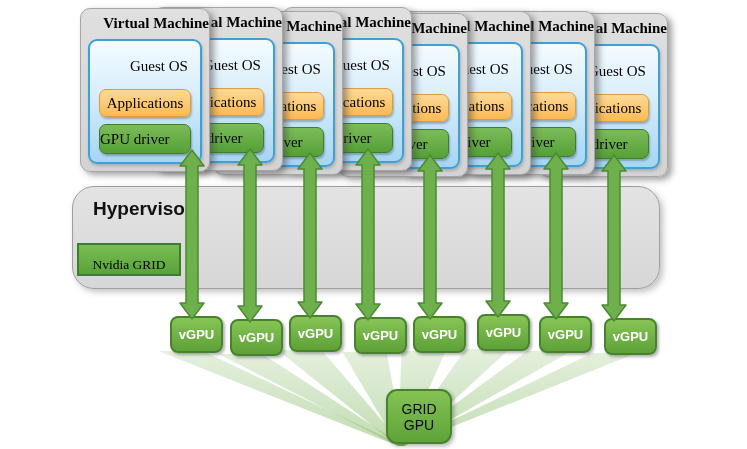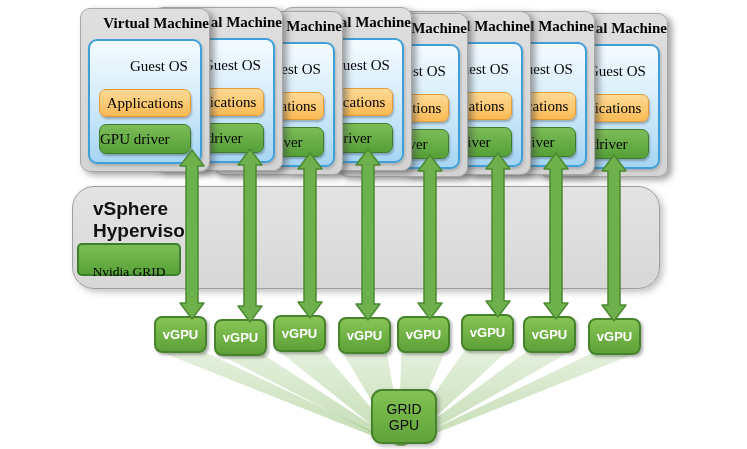--- a/index.html
+++ b/index.html
@@ -55,40 +55,41 @@
     box-shadow:3px 3px 6px rgba(80,80,80,0.35); z-index:2;
   }
   .hyp-title {
     position:absolute; left:20px; top:11px;
     font-family:"Liberation Sans", sans-serif; font-weight:bold;
     font-size:19px; line-height:22px; color:#111;
   }
   .manager-box {
     position:absolute; left:4px; top:56px; width:104px; height:33px;
     background:linear-gradient(180deg,#7abd53 0%,#58a339 100%);
-    border:2px solid #3c7e2b; border-radius:5px;
+    border:2px solid #3c7e2b; border-radius:0;
     text-align:center; font-size:13.5px; line-height:15.5px; color:#000;
-    padding-top:19px; box-sizing:border-box;
+    padding-top:12px; box-sizing:border-box;
   }
 
   
   .vgpu-box {
     position:absolute; width:53px; height:37px; z-index:6;
     background:linear-gradient(180deg,#86c455 0%,#5e a138 100%);
     background:linear-gradient(180deg,#86c455 0%,#5ea138 100%);
     border:2px solid #47832c; border-radius:8px; box-sizing:border-box;
     color:#ffffff; font-family:"Liberation Sans", sans-serif;
     font-size:13px; font-weight:600;
     display:flex; align-items:center; justify-content:center;
     box-shadow:2px 2px 3px rgba(0,0,0,0.3);
+    margin-left:16px;
   }
 
   
   #grid-gpu {
-    position:absolute; left:371px; top:389px; width:66px; height:55px; z-index:8;
+    position:absolute; left:386px; top:389px; width:66px; height:55px; z-index:8;
     background:linear-gradient(180deg,#84c253 0%,#5fa339 100%);
     border:2.5px solid #47832c; border-radius:11px; box-sizing:border-box;
     display:flex; flex-direction:column; align-items:center; justify-content:center;
     font-family:"Liberation Sans", sans-serif; font-size:14px; line-height:16px;
     color:#0b0b0b; box-shadow:2px 2px 4px rgba(0,0,0,0.3);
   }
 </style>
 </head>
 <body>
 
@@ -106,21 +107,20 @@
       <polygon points="277.5,350 321.5,350 404,446 398,446" fill="url(#beamGrad)"></polygon>
       <polygon points="342.5,352 386.5,352 404,446 398,446" fill="url(#beamGrad)"></polygon>
       <polygon points="401.5,351 445.5,351 404,446 398,446" fill="url(#beamGrad)"></polygon>
       <polygon points="465.5,349 509.5,349 404,446 398,446" fill="url(#beamGrad)"></polygon>
       <polygon points="527.5,351 571.5,351 404,446 398,446" fill="url(#beamGrad)"></polygon>
       <polygon points="592.5,353 636.5,353 404,446 398,446" fill="url(#beamGrad)"></polygon>
     </svg>
 
   <div id="hypervisor">
     <div class="hyp-title">
-      <div>vSphere</div>
       <div>Hypervisor</div>
     </div>
     <div class="manager-box">
       <div>Nvidia GRID</div>
     </div>
   </div>
 
   <div id="vm-layer">
       <div class="vm-box" style="left: 80px; top: 8px; z-index: 20;">
     <div class="vm-title">Virtual Machine</div>

